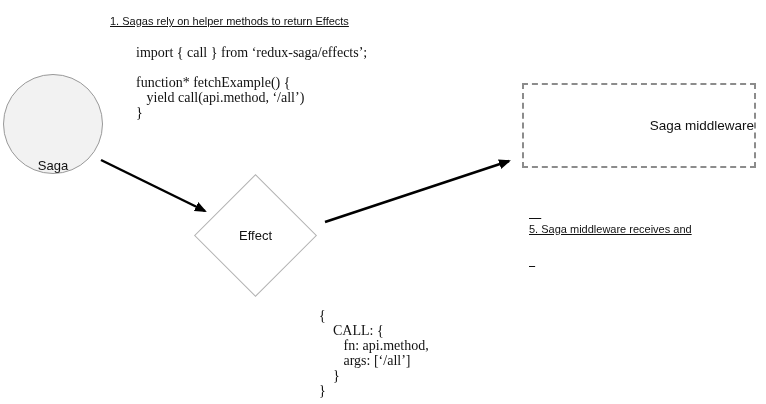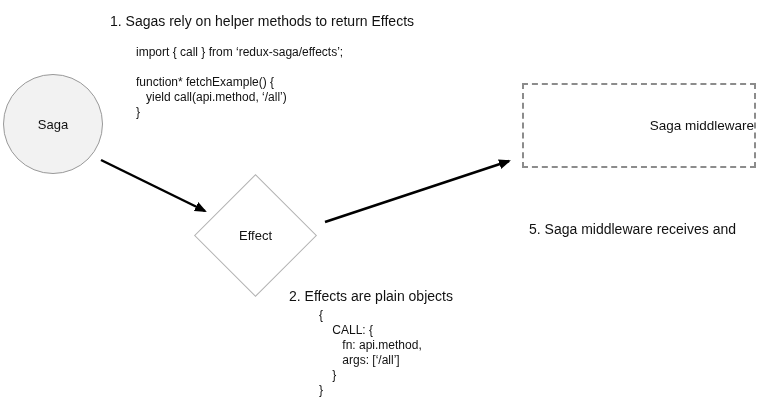--- a/index.html
+++ b/index.html
@@ -11,29 +11,30 @@
   .canvas {
     position: relative;
     width: 766px;
     height: 404px;
     background: var(--canvas-bg, #ffffff);
     color: var(--text, #111111);
     overflow: hidden;
   }
   .abs { position: absolute; }
   .caption {
-    font-size: 14px;
+    font-size: 11px;
     line-height: 16px;
     white-space: pre;
     color: var(--text, #111111);
+    text-decoration: underline;
   }
   pre.code {
     margin: 0;
-    font-family: Liberation Sans, sans-serif;
-    font-size: 12px;
+    font-family: Liberation Serif, serif;
+    font-size: 14px;
     line-height: 15px;
     white-space: pre;
     color: var(--text, #111111);
   }
   .arrows-layer {
     position: absolute;
     left: 0; top: 0;
     width: 766px; height: 404px;
     pointer-events: none;
   }
@@ -43,21 +44,21 @@
   }
   .arrowhead { fill: var(--arrow, #000000); }
   .saga-circle {
     left: 3px; top: 74px;
     width: 100px; height: 100px;
     box-sizing: border-box;
     border-radius: 50%;
     background: var(--circle-fill, #f2f2f2);
     border: 1px solid var(--circle-border, #999999);
     display: flex;
-    align-items: center;
+    align-items: flex-end;
     justify-content: center;
   }
   .node-label {
     font-size: 13px;
     color: var(--text, #111111);
   }
   .effect-diamond {
     left: 212px; top: 192px;
     width: 87px; height: 87px;
     box-sizing: border-box;
@@ -114,21 +115,20 @@
   </div>
 
   <div class="abs middleware-box">
     <span class="node-label">Saga middleware</span>
   </div>
 
   <div class="abs caption" style="left:529px; top:189px;">
     <div>5. Saga middleware receives and</div>
   </div>
 
-  <div class="abs caption" style="left:289px; top:288px;">2. Effects are plain objects</div>
 
   <pre class="abs code" style="left:319px; top:308px;">{
     CALL: {
        fn: api.method,
        args: [‘/all’]
     }
 }</pre>
 
 </div>
 

